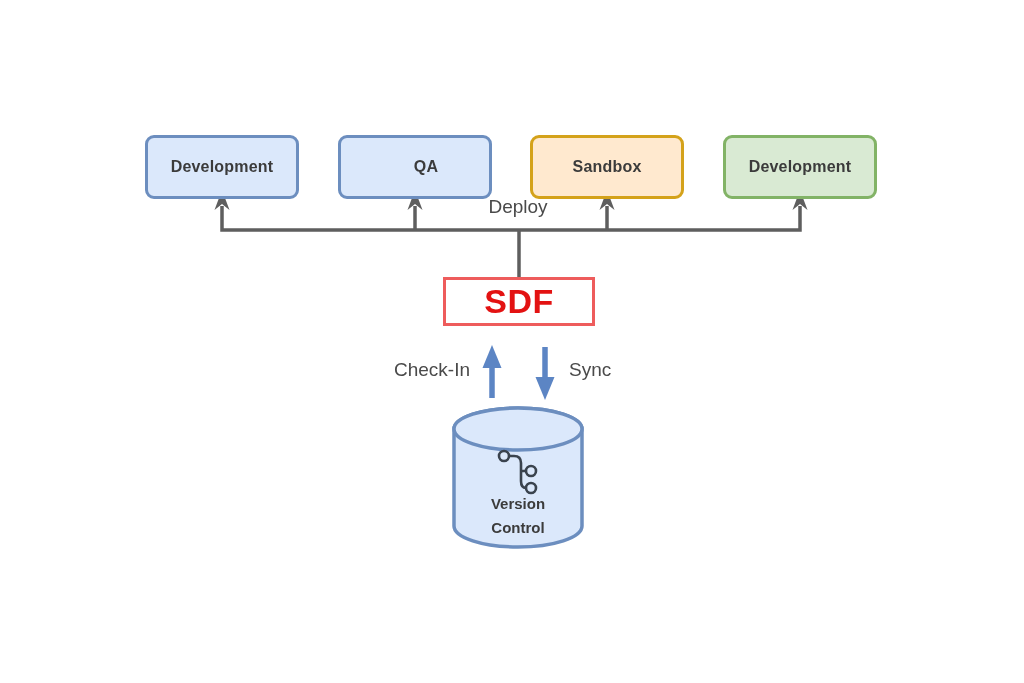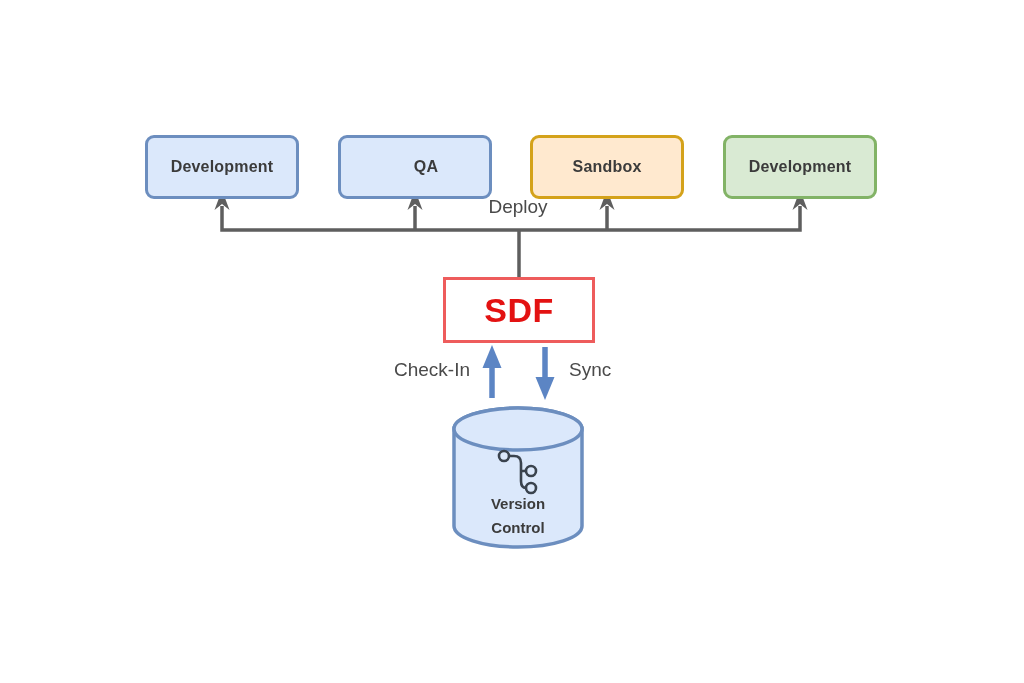--- a/index.html
+++ b/index.html
@@ -35,21 +35,21 @@
     color: #3b3b3b;
     letter-spacing: 0.2px;
   }
   #env-development { left: 145px; }
   #env-qa          { left: 338px; }
   #env-sandbox     { left: 530px; }
   #env-production  { left: 723px; }
   #sdf-box {
     position: absolute;
     left: 443px; top: 277px;
-    width: 152px; height: 66px;
+    width: 152px; height: 49px;
     box-sizing: border-box;
     border: 3px solid;
     display: flex;
     align-items: center;
     justify-content: center;
     font-weight: 700;
     font-size: 34px;
     letter-spacing: 0.5px;
   }
   .flow-label {

